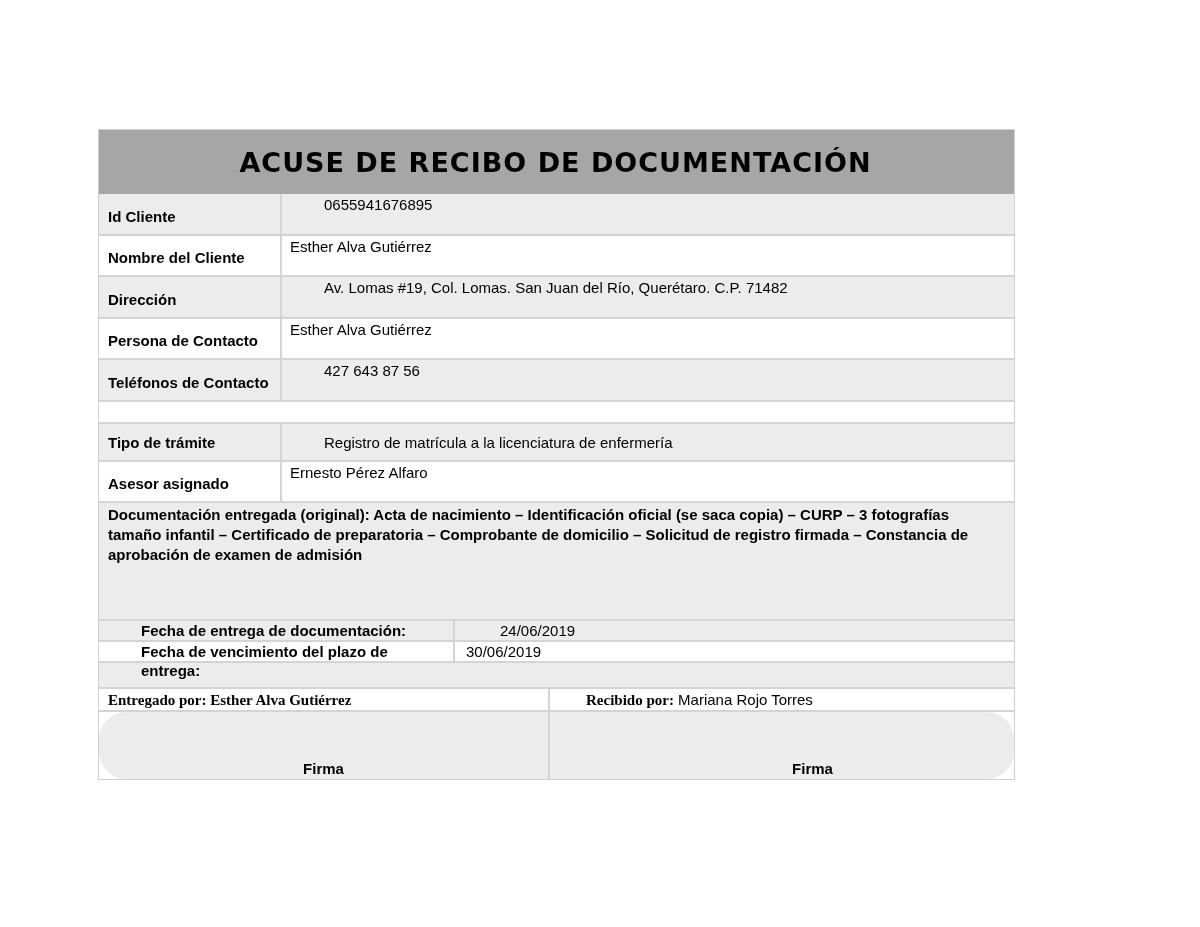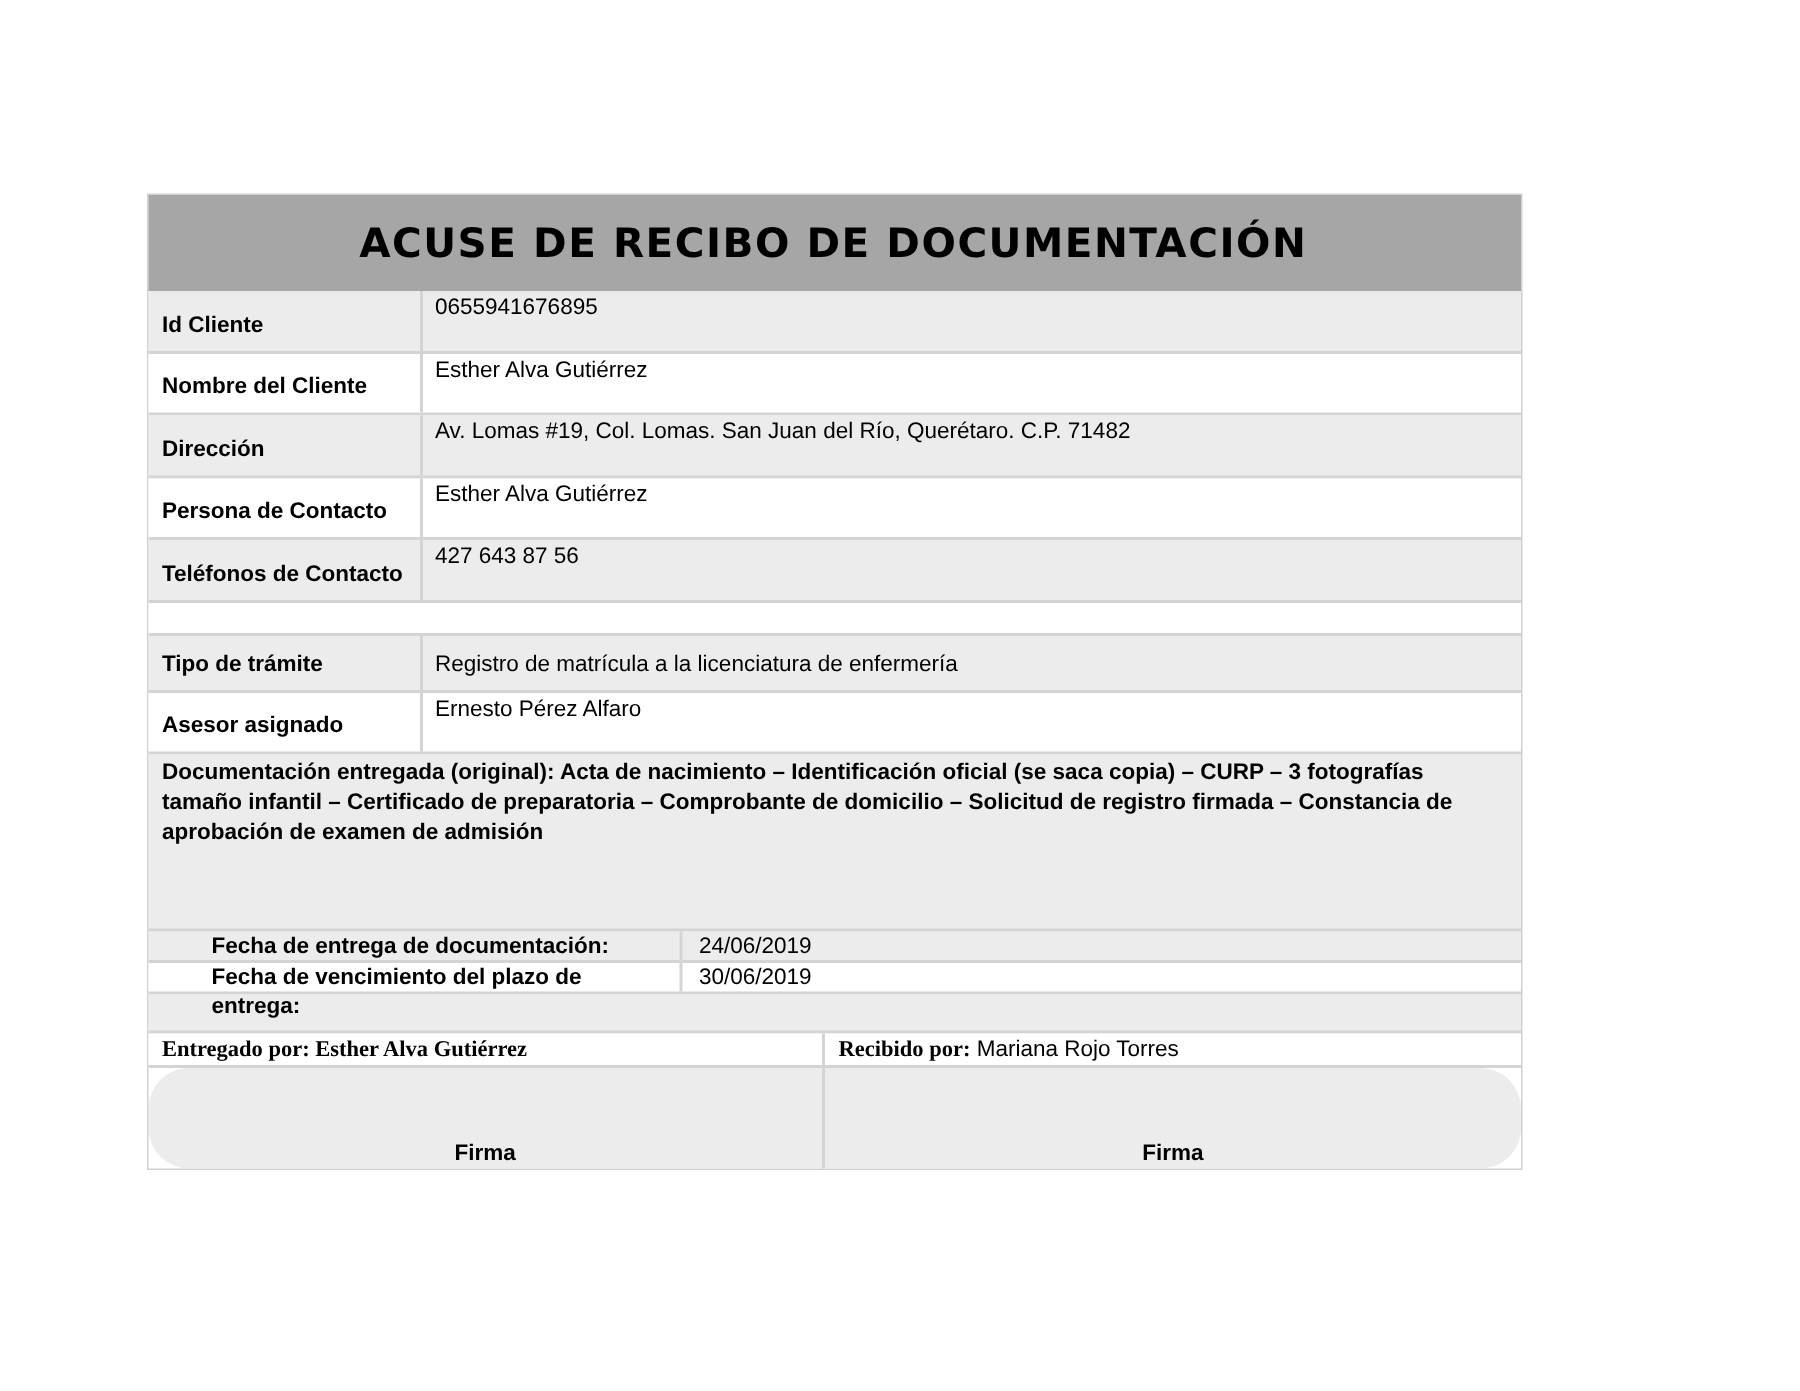--- a/index.html
+++ b/index.html
@@ -22,21 +22,21 @@
       width: 917px;
       border: 1px solid #d0d0d0;
       box-sizing: border-box;
     }
     .row {
       display: flex;
       border-bottom: 2px solid #d4d4d4;
       box-sizing: border-box;
     }
     .row:last-child { border-bottom: none; border-radius: 27px; }
-    .gray { background: #ececec; }
+    .gray { background: #ececec; gap: 34px; }
     .white { background: #ffffff; }
     .title-row {
       height: 64px;
       background: #a6a6a6;
       display: flex;
       align-items: center;
       justify-content: center;
       border-bottom: none;
     }
     .title {
@@ -119,20 +119,21 @@
       border-right: 2px solid #d4d4d4;
       box-sizing: border-box;
       font-size: 15px;
       padding: 0 9px;
       line-height: 22px;
     }
     .sig-cell:last-child {
       flex: 1;
       border-right: none;
       width: auto;
+      margin-left: 27px;
     }
     .sig-row .sig-cell {
       display: flex;
       align-items: flex-end;
       justify-content: center;
       font-weight: bold;
       padding-bottom: 0;
       line-height: 20px;
     }
     .bold { font-weight: bold; font-family: Liberation Serif, serif; }

